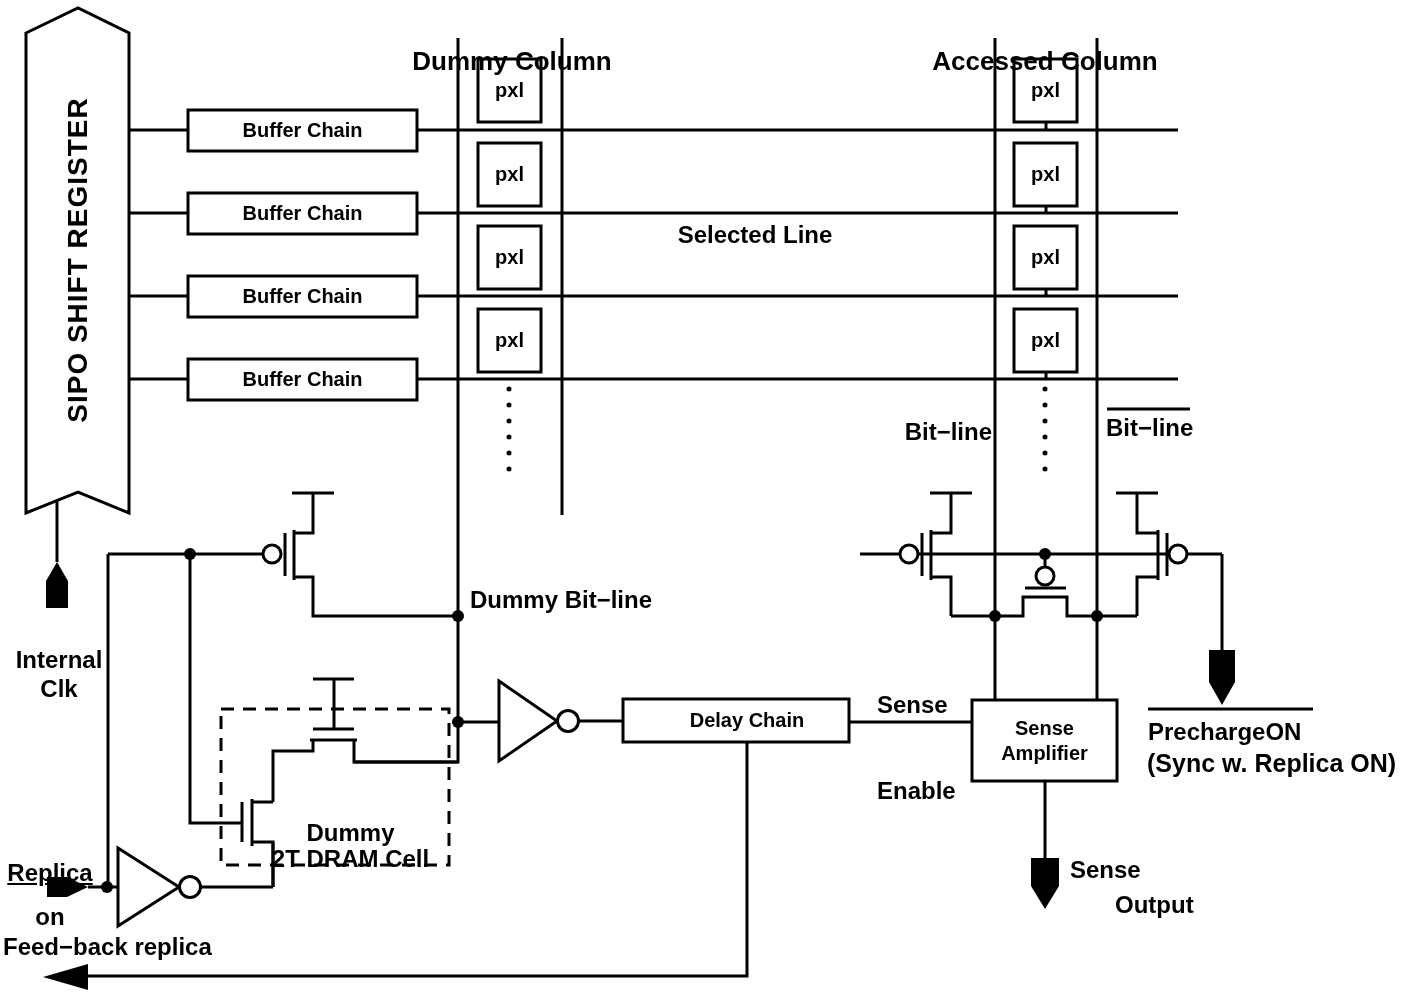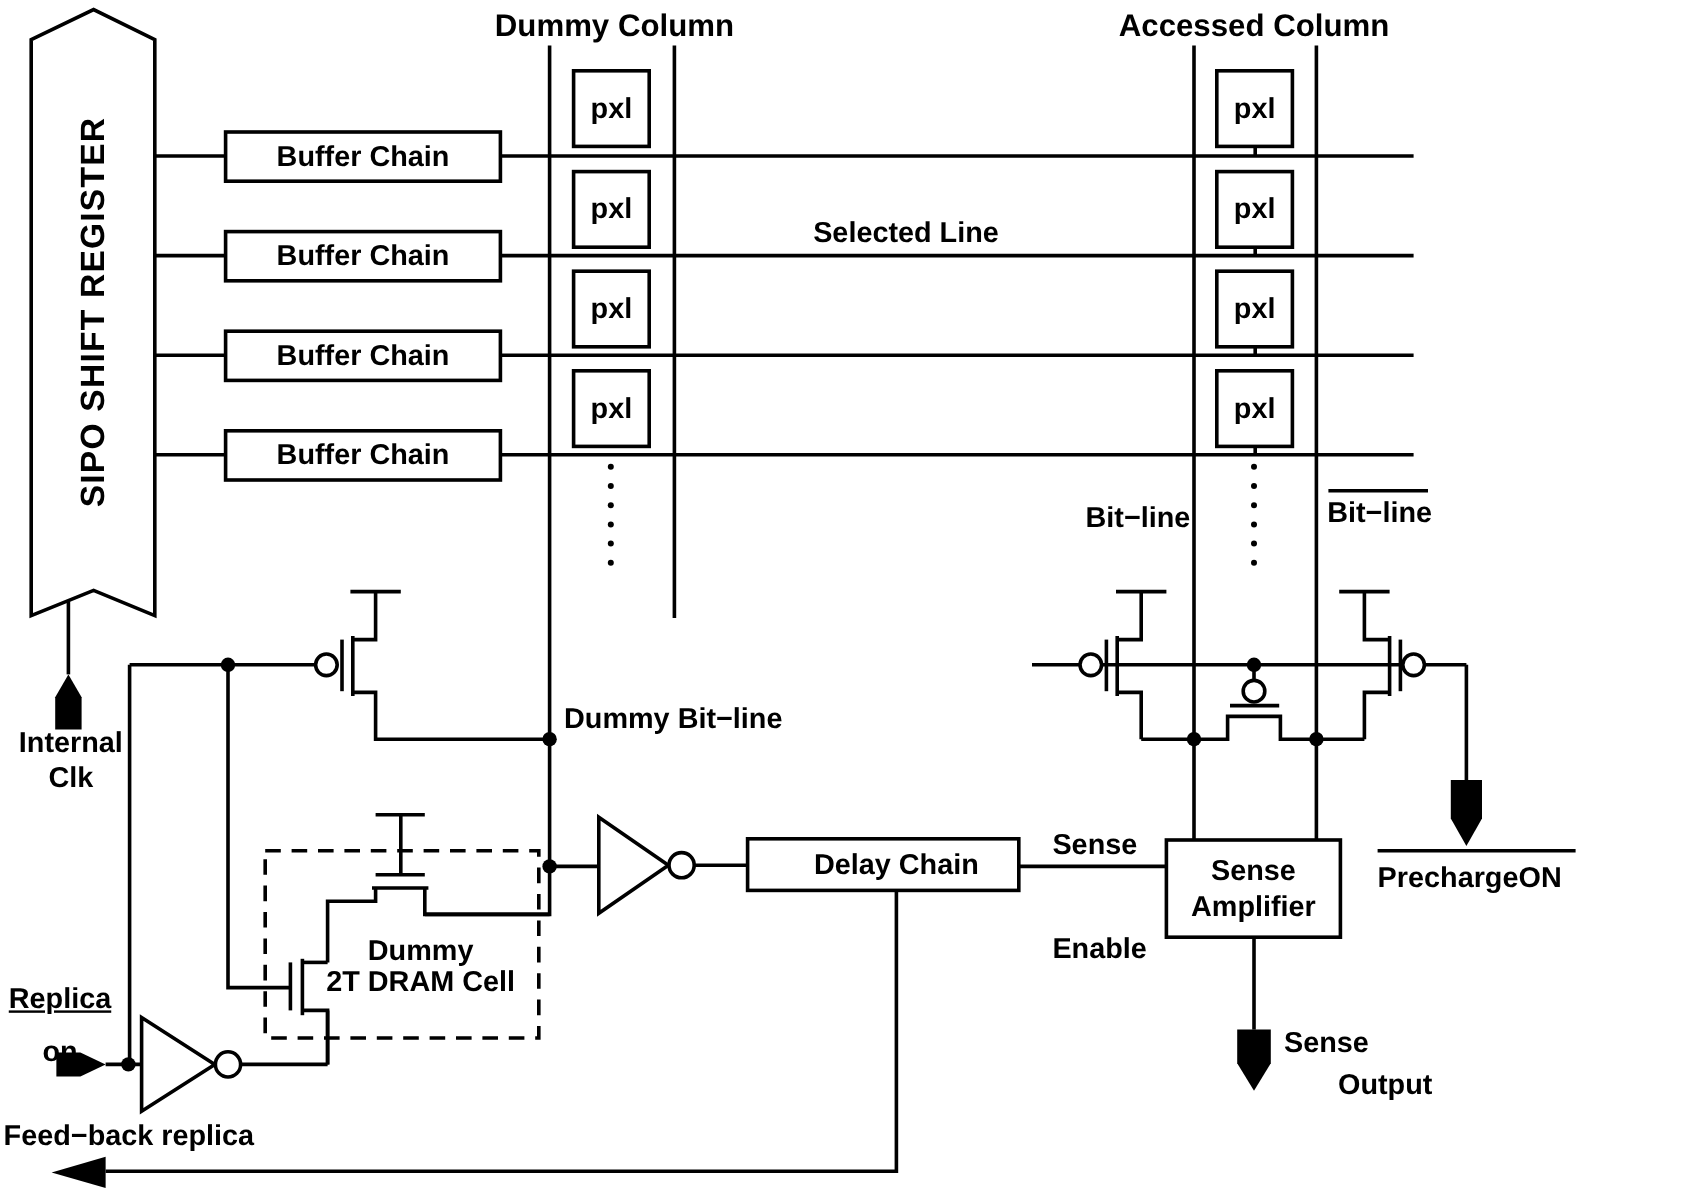--- a/index.html
+++ b/index.html
@@ -1,23 +1,23 @@
 <!DOCTYPE html>
 <html><head>
 <meta charset="utf-8">
 <style>
   html,body{margin:0;padding:0;background:#fff;}
   #stage{position:relative;width:1401px;height:1000px;background:#fff;overflow:hidden;
          font-family:"Liberation Sans",sans-serif;color:#000;}
   #wires{position:absolute;left:0;top:0;}
   .lbl{position:absolute;font-weight:bold;font-size:24px;line-height:1.1;white-space:nowrap;color:#000;}
-  .ctr{display:flex;align-items:center;justify-content:center;text-align:center;}
+  .ctr{display:flex;align-items:center;justify-content:center;text-align:center;margin-top:40px;}
   .hdr{font-size:26px;}
   .box-text{position:absolute;display:flex;align-items:center;justify-content:center;
-            font-weight:bold;font-size:24px;text-align:center;color:#000;}
+            font-weight:bold;font-size:20px;text-align:center;color:#000;}
   .sipo-label{position:absolute;left:-92px;top:240px;width:340px;height:40px;
               transform:rotate(-90deg);display:flex;align-items:center;justify-content:center;
               font-weight:bold;font-size:28px;letter-spacing:1px;white-space:nowrap;}
   .two-line{line-height:1.25;}
 </style>
 </head>
 <body>
 
 <div id="stage">
 
@@ -224,17 +224,18 @@
 
   <div class="lbl" style="left:877px;top:692px;">Sense</div>
   <div class="lbl" style="left:877px;top:738px;margin-top:40px;">Enable</div>
 
   <div class="box-text two-line" style="left:972px;top:700px;width:145px;height:81px;flex-direction:column;">
     <span>Sense</span>
     <span>Amplifier</span>
   </div>
 
   <div class="lbl" style="left:1148px;top:719px;font-size:24px;">PrechargeON</div>
+  <div class="lbl" style="left:1147px;top:750px;font-size:25px;">(Sync w. Replica ON)</div>
 
   <div class="lbl" style="left:1070px;top:857px;">Sense</div>
   <div class="lbl" style="left:1070px;top:892px;margin-left:45px;">Output</div>
 
 </div>
 
 </body></html>

